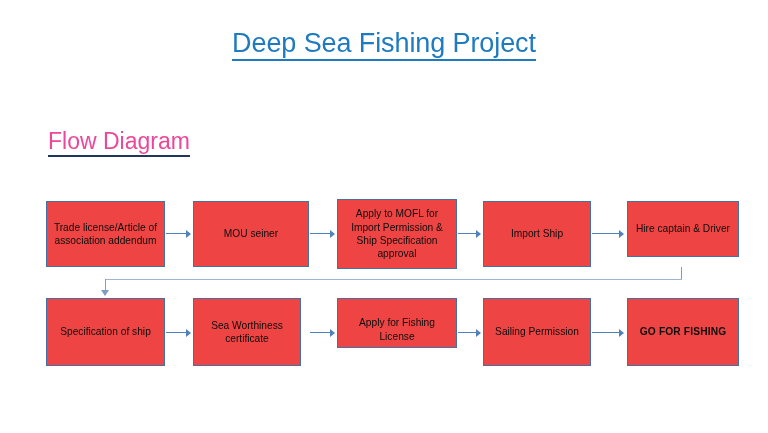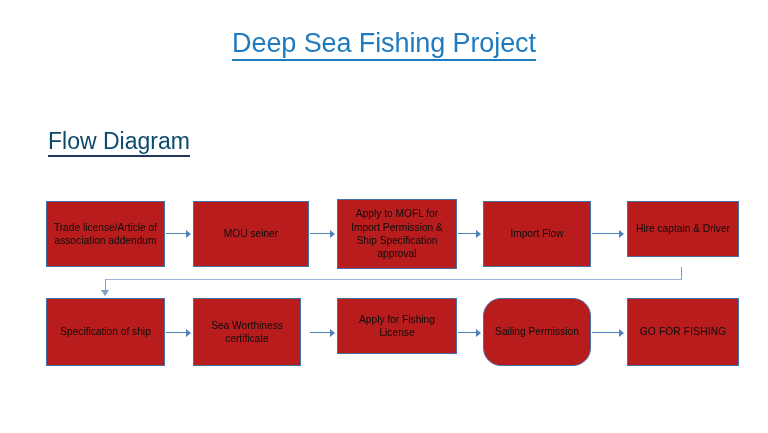--- a/index.html
+++ b/index.html
@@ -53,52 +53,52 @@
   }
   .info-line { white-space: nowrap; }
 
   
   .section-heading {
     position: absolute;
     left: 48px;
     top: 128px;
     font-size: 23px;
     font-weight: 400;
-    color: #0c4a6e;
+    color: #ec4899;
   }
   .section-heading span.u {
     border-bottom: 2px solid #21365C;
     padding-bottom: 1px;
   }
 
   
   #flow {
     position: absolute;
     left: 0;
     top: 0;
     width: 768px;
     height: 433px;
   }
 
   .node {
     position: absolute;
     box-sizing: border-box;
-    background: #b91c1c;
+    background: #ef4444;
     border: 1.3px solid #4472A4;
     display: flex;
     align-items: center;
     justify-content: center;
     text-align: center;
     color: #0d0d0d;
     font-size: 10.2px;
     line-height: 13.4px;
     padding: 4px 4px;
   }
   .node .lbl { display: block; }
-  .node.strong .lbl { font-weight: 400; letter-spacing: 0.15px; font-size: 10.2px; }
+  .node.strong .lbl { font-weight: 700; letter-spacing: 0.15px; font-size: 10.2px; }
 
   
   .arrow {
     position: absolute;
     height: 9px;
   }
   .arrow .shaft {
     position: absolute;
     left: 0;
     top: 4px;
@@ -170,21 +170,21 @@
     <div class="node" style="left:337px; top:199px; width:120px; height:70px;">
       <span class="lbl">Apply to MOFL for Import Permission &amp; Ship Specification approval</span>
     </div>
 
     <div class="arrow" style="left:458px; top:229px; width:24px;">
       <div class="shaft" style="width:19px;"></div>
       <div class="head" style="left:18px;"></div>
     </div>
 
     <div class="node" style="left:483px; top:201px; width:108px; height:66px;">
-      <span class="lbl">Import Flow</span>
+      <span class="lbl">Import Ship</span>
     </div>
 
     <div class="arrow" style="left:592px; top:229px; width:34px;">
       <div class="shaft" style="width:28px;"></div>
       <div class="head" style="left:27px;"></div>
     </div>
 
     <div class="node" style="left:627px; top:201px; width:112px; height:56px;">
       <span class="lbl">Hire captain &amp; Driver</span>
     </div>
@@ -205,30 +205,30 @@
 
     <div class="node" style="left:193px; top:298px; width:108px; height:68px;">
       <span class="lbl">Sea Worthiness certificate</span>
     </div>
 
     <div class="arrow" style="left:310px; top:328px; width:26px;">
       <div class="shaft" style="width:21px;"></div>
       <div class="head" style="left:20px;"></div>
     </div>
 
-    <div class="node" style="left:337px; top:298px; width:120px; height:56px;">
+    <div class="node" style="left:337px; top:298px; width:120px; height:50px;align-items:flex-end;">
       <span class="lbl">Apply for Fishing License</span>
     </div>
 
     <div class="arrow" style="left:458px; top:328px; width:24px;">
       <div class="shaft" style="width:19px;"></div>
       <div class="head" style="left:18px;"></div>
     </div>
 
-    <div class="node" style="left:483px; top:298px; width:108px; height:68px;border-radius:18px;">
+    <div class="node" style="left:483px; top:298px; width:108px; height:68px;">
       <span class="lbl">Sailing Permission</span>
     </div>
 
     <div class="arrow" style="left:592px; top:328px; width:34px;">
       <div class="shaft" style="width:28px;"></div>
       <div class="head" style="left:27px;"></div>
     </div>
 
     <div class="node strong" style="left:627px; top:298px; width:112px; height:68px;">
       <span class="lbl">GO FOR FISHING</span>

